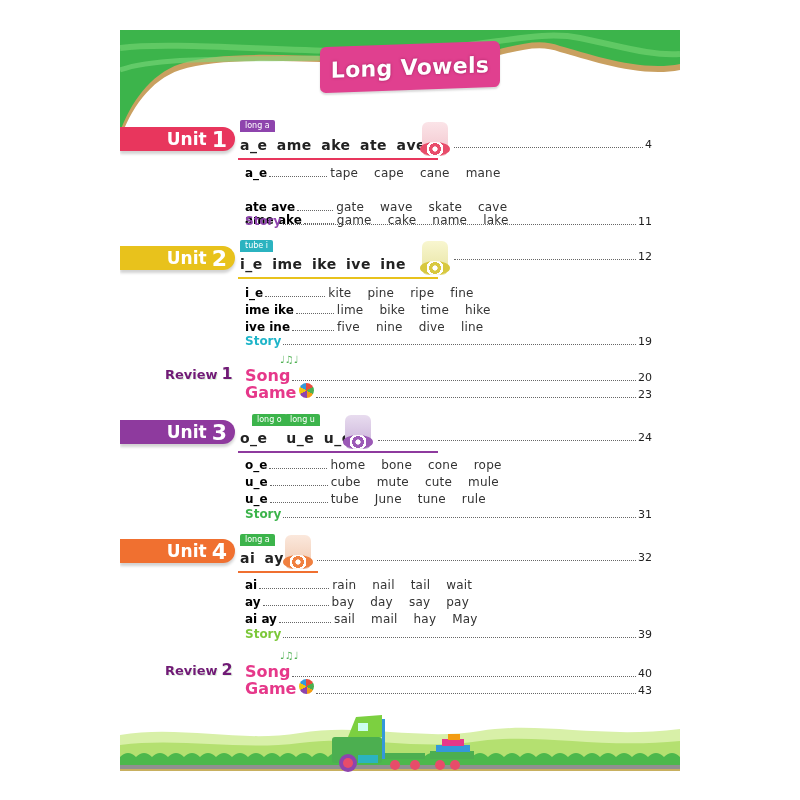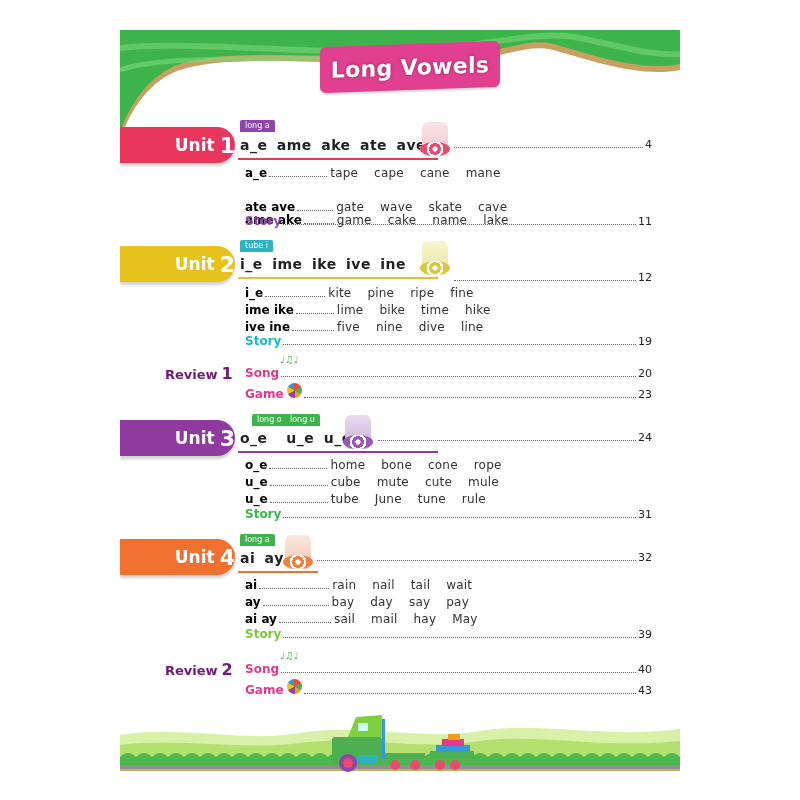--- a/index.html
+++ b/index.html
@@ -3,39 +3,39 @@
 <meta charset="utf-8">
 <style>
   html,body{margin:0;padding:0;background:#fff;}
   body{width:800px;height:800px;position:relative;overflow:hidden;font-family:"DejaVu Sans",sans-serif;}
   .page{position:absolute;left:120px;top:30px;width:560px;height:760px;background:#fff;overflow:hidden;}
   
   .hdr{position:absolute;left:0;top:0;width:560px;height:120px;}
   .title-banner{position:absolute;left:200px;top:14px;width:180px;height:46px;background:#e0408f;border-radius:6px;transform:skewY(-2deg);box-shadow:0 2px 2px rgba(0,0,0,.15);display:flex;align-items:center;justify-content:center;}
   .title-banner span{color:#fff;font-weight:bold;font-size:22px;font-family:"DejaVu Sans",sans-serif;text-shadow:0 0 3px #a0205f;letter-spacing:.3px;}
   
-  .unit-tab{position:absolute;left:0;height:36px;width:115px;border-radius:0 18px 18px 0;display:flex;align-items:center;justify-content:flex-end;padding-right:0;box-sizing:border-box;box-shadow:0 3px 3px rgba(0,0,0,.18);}
+  .unit-tab{position:absolute;left:0;height:24px;width:115px;border-radius:0 18px 18px 0;display:flex;align-items:center;justify-content:flex-end;padding-right:8px;box-sizing:border-box;box-shadow:0 3px 3px rgba(0,0,0,.18);}
   .unit-tab .u{color:#fff;font-weight:bold;font-size:17px;}
   .unit-tab .n{color:#fff;font-weight:bold;font-size:22px;margin-left:5px;}
   .badge{position:absolute;height:12px;font-size:8px;line-height:12px;color:#fff;padding:0 5px;border-radius:2px 2px 0 0;}
   .head-line{position:absolute;left:120px;height:26px;display:flex;align-items:center;font-weight:bold;font-size:14px;color:#222;letter-spacing:.5px;word-spacing:4px;}
   .head-underline{position:absolute;left:118px;height:2px;width:190px;}
   .roll{position:absolute;width:26px;height:34px;border-radius:6px;}
   .roll .swirl{position:absolute;left:-2px;bottom:0;width:30px;height:14px;border-radius:50%;}
   .leader{position:absolute;display:flex;align-items:baseline;font-size:11px;color:#333;}
   .leader .dots{flex:1;border-bottom:1.5px dotted #666;margin:0 2px 3px 2px;}
   .leader .pg{font-size:11px;font-family:"DejaVu Sans",sans-serif;color:#222;}
   .row{position:absolute;left:125px;display:flex;align-items:baseline;font-size:12px;color:#333;height:17px;}
   .row .key{font-weight:bold;color:#000000;}
   .row .dots{display:inline-block;border-bottom:1.5px dotted #666;margin:0 3px 3px 2px;}
   .row .words{word-spacing:12px;letter-spacing:.2px;}
   .story{font-weight:bold;font-size:12px;}
   .review{position:absolute;left:45px;font-weight:bold;font-size:13px;color:#701a75;text-shadow:0 0 2px #fff,1px 1px 0 #d8f0d8;}
   .review .n{font-size:16px;margin-left:4px;}
-  .sg{font-weight:bold;font-size:12px;color:#e6388a;}
+  .sg{font-weight:bold;font-size:16px;color:#e6388a;}
   .notes{position:absolute;font-size:10px;color:#4caf50;}
   .wheel{display:inline-block;width:15px;height:15px;border-radius:50%;background:conic-gradient(#e84c3d 0 60deg,#4caf50 60deg 120deg,#f39c12 120deg 180deg,#8e44ad 180deg 240deg,#f1c40f 240deg 300deg,#3498db 300deg 360deg);vertical-align:middle;margin-left:3px;}
   .footer{position:absolute;left:0;top:665px;width:560px;height:85px;}
 </style>
 </head>
 <body>
 
 <div class="page">
 
   <svg class="hdr" viewBox="0 0 560 120" preserveAspectRatio="none">
@@ -91,21 +91,21 @@
     <div class="unit-tab" style="top:216px;background:#e8c21c;">
       <span class="u">Unit</span>
       <span class="n">2</span>
     </div>
     <div class="badge" style="left:120px;top:210px;background:#2bb3c0;">tube i</div>
     <div class="head-line" style="top:221px;">i_e ime ike ive ine</div>
     <div class="head-underline" style="top:247px;background:#e8c21c;width:200px;"></div>
     <div class="roll" style="left:302px;top:211px;background:linear-gradient(#f8f6d0,#e8e4a0);">
       <div class="swirl" style="background:radial-gradient(circle,#fff 15%,#d8c840 16% 35%,#fff 36% 50%,#d8c840 51%);"></div>
     </div>
-    <div class="leader" style="left:332px;top:241px;width:200px;">
+    <div class="leader" style="left:332px;top:220px;width:200px;">
       <span class="dots"></span>
         <span class="pg">12</span>
     </div>
     <div class="row" style="top:256px;">
       <span class="key">i_e</span>
         <span class="dots" style="width:60px;"></span>
         <span class="words">kite pine ripe fine</span>
     </div>
     <div class="row" style="top:273px;">
       <span class="key">ime ike</span>

